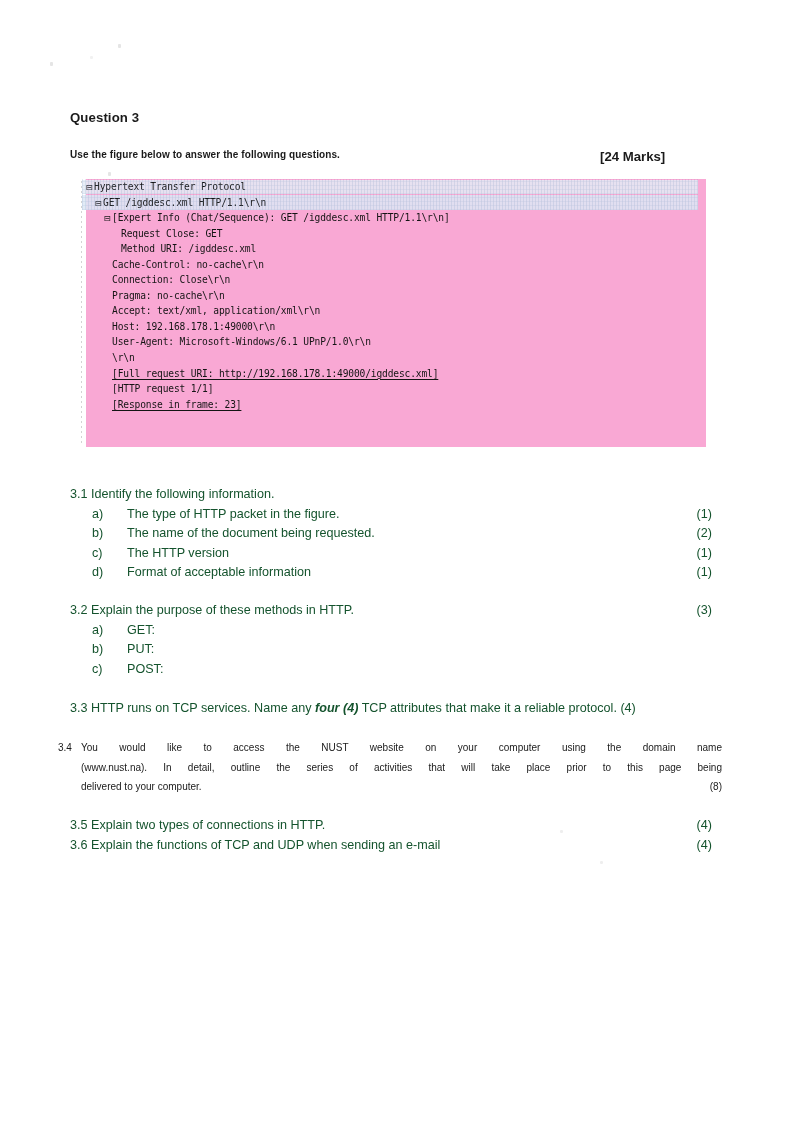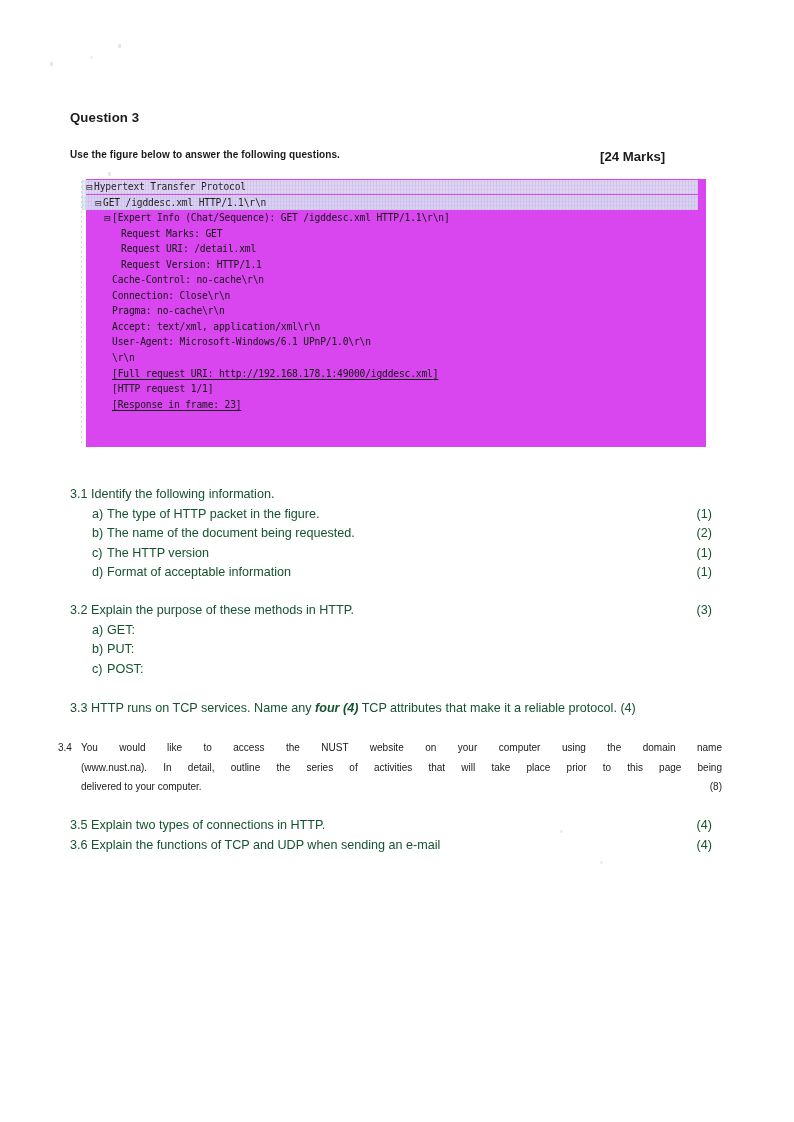--- a/index.html
+++ b/index.html
@@ -54,21 +54,21 @@
     font-weight: bold;
   }
 
   
   .figure {
     position: absolute;
     left: 86px;
     top: 179px;
     width: 620px;
     height: 268px;
-    background: #d946ef;
+    background: #f9a8d4;
   }
   .fig-leftrule {
     position: absolute;
     left: -5px;
     top: 2px;
     width: 1px;
     height: 262px;
     background: repeating-linear-gradient(
       to bottom,
       #c8c8c8 0px, #c8c8c8 2px,
@@ -161,21 +161,21 @@
     padding-left: 29px;
     white-space: nowrap;
   }
   .sub-item .letter {
     position: absolute;
     left: 22px;
     top: 0;
   }
   .sub-item .sub-text {
     display: inline-block;
-    padding-left: 8px;
+    padding-left: 28px;
   }
   .sub-item .marks {
     position: absolute;
     right: 0;
     top: 0;
   }
 
   
   .para-q {
     position: absolute;
@@ -232,27 +232,27 @@
   <div class="q-title">Question 3</div>
   <div class="q-instruction">Use the figure below to answer the following questions.</div>
   <div class="q-marks-head">[24 Marks]</div>
 
   <div class="figure">
     <div class="fig-leftrule"></div>
     <div id="pkt-rows">
         <div class="pkt-row sel"><span class="pkt-inner" style="margin-left: 0px;"><span class="twisty">⊟</span><span class="pkt-text">Hypertext Transfer Protocol</span></span></div>
         <div class="pkt-row sel sel2"><span class="pkt-inner" style="margin-left: 9px;"><span class="twisty">⊟</span><span class="pkt-text">GET /igddesc.xml HTTP/1.1\r\n</span></span></div>
         <div class="pkt-row"><span class="pkt-inner" style="margin-left: 18px;"><span class="twisty">⊟</span><span class="pkt-text">[Expert Info (Chat/Sequence): GET /igddesc.xml HTTP/1.1\r\n]</span></span></div>
-        <div class="pkt-row"><span class="pkt-inner" style="margin-left: 27px;"><span class="twisty"></span><span class="pkt-text">Request Marks: GET</span></span></div>
-        <div class="pkt-row"><span class="pkt-inner" style="margin-left: 27px;"><span class="twisty"></span><span class="pkt-text">Request URI: /detail.xml</span></span></div>
-        <div class="pkt-row"><span class="pkt-inner" style="margin-left: 27px;"><span class="twisty"></span><span class="pkt-text">Request Version: HTTP/1.1</span></span></div>
+        <div class="pkt-row"><span class="pkt-inner" style="margin-left: 27px;"><span class="twisty"></span><span class="pkt-text">Request Close: GET</span></span></div>
+        <div class="pkt-row"><span class="pkt-inner" style="margin-left: 27px;"><span class="twisty"></span><span class="pkt-text">Method URI: /igddesc.xml</span></span></div>
         <div class="pkt-row"><span class="pkt-inner" style="margin-left: 18px;"><span class="twisty"></span><span class="pkt-text">Cache-Control: no-cache\r\n</span></span></div>
         <div class="pkt-row"><span class="pkt-inner" style="margin-left: 18px;"><span class="twisty"></span><span class="pkt-text">Connection: Close\r\n</span></span></div>
         <div class="pkt-row"><span class="pkt-inner" style="margin-left: 18px;"><span class="twisty"></span><span class="pkt-text">Pragma: no-cache\r\n</span></span></div>
         <div class="pkt-row"><span class="pkt-inner" style="margin-left: 18px;"><span class="twisty"></span><span class="pkt-text">Accept: text/xml, application/xml\r\n</span></span></div>
+        <div class="pkt-row"><span class="pkt-inner" style="margin-left: 18px;"><span class="twisty"></span><span class="pkt-text">Host: 192.168.178.1:49000\r\n</span></span></div>
         <div class="pkt-row"><span class="pkt-inner" style="margin-left: 18px;"><span class="twisty"></span><span class="pkt-text">User-Agent: Microsoft-Windows/6.1 UPnP/1.0\r\n</span></span></div>
         <div class="pkt-row"><span class="pkt-inner" style="margin-left: 18px;"><span class="twisty"></span><span class="pkt-text">\r\n</span></span></div>
         <div class="pkt-row"><span class="pkt-inner" style="margin-left: 18px;"><span class="twisty"></span><span class="pkt-text underline">[Full request URI: http://192.168.178.1:49000/igddesc.xml]</span></span></div>
         <div class="pkt-row"><span class="pkt-inner" style="margin-left: 18px;"><span class="twisty"></span><span class="pkt-text">[HTTP request 1/1]</span></span></div>
         <div class="pkt-row"><span class="pkt-inner" style="margin-left: 18px;"><span class="twisty"></span><span class="pkt-text underline">[Response in frame: 23]</span></span></div>
       </div>
     <div class="fig-noise"></div>
   </div>
 
   <div class="qblock" style="top:485px;">

